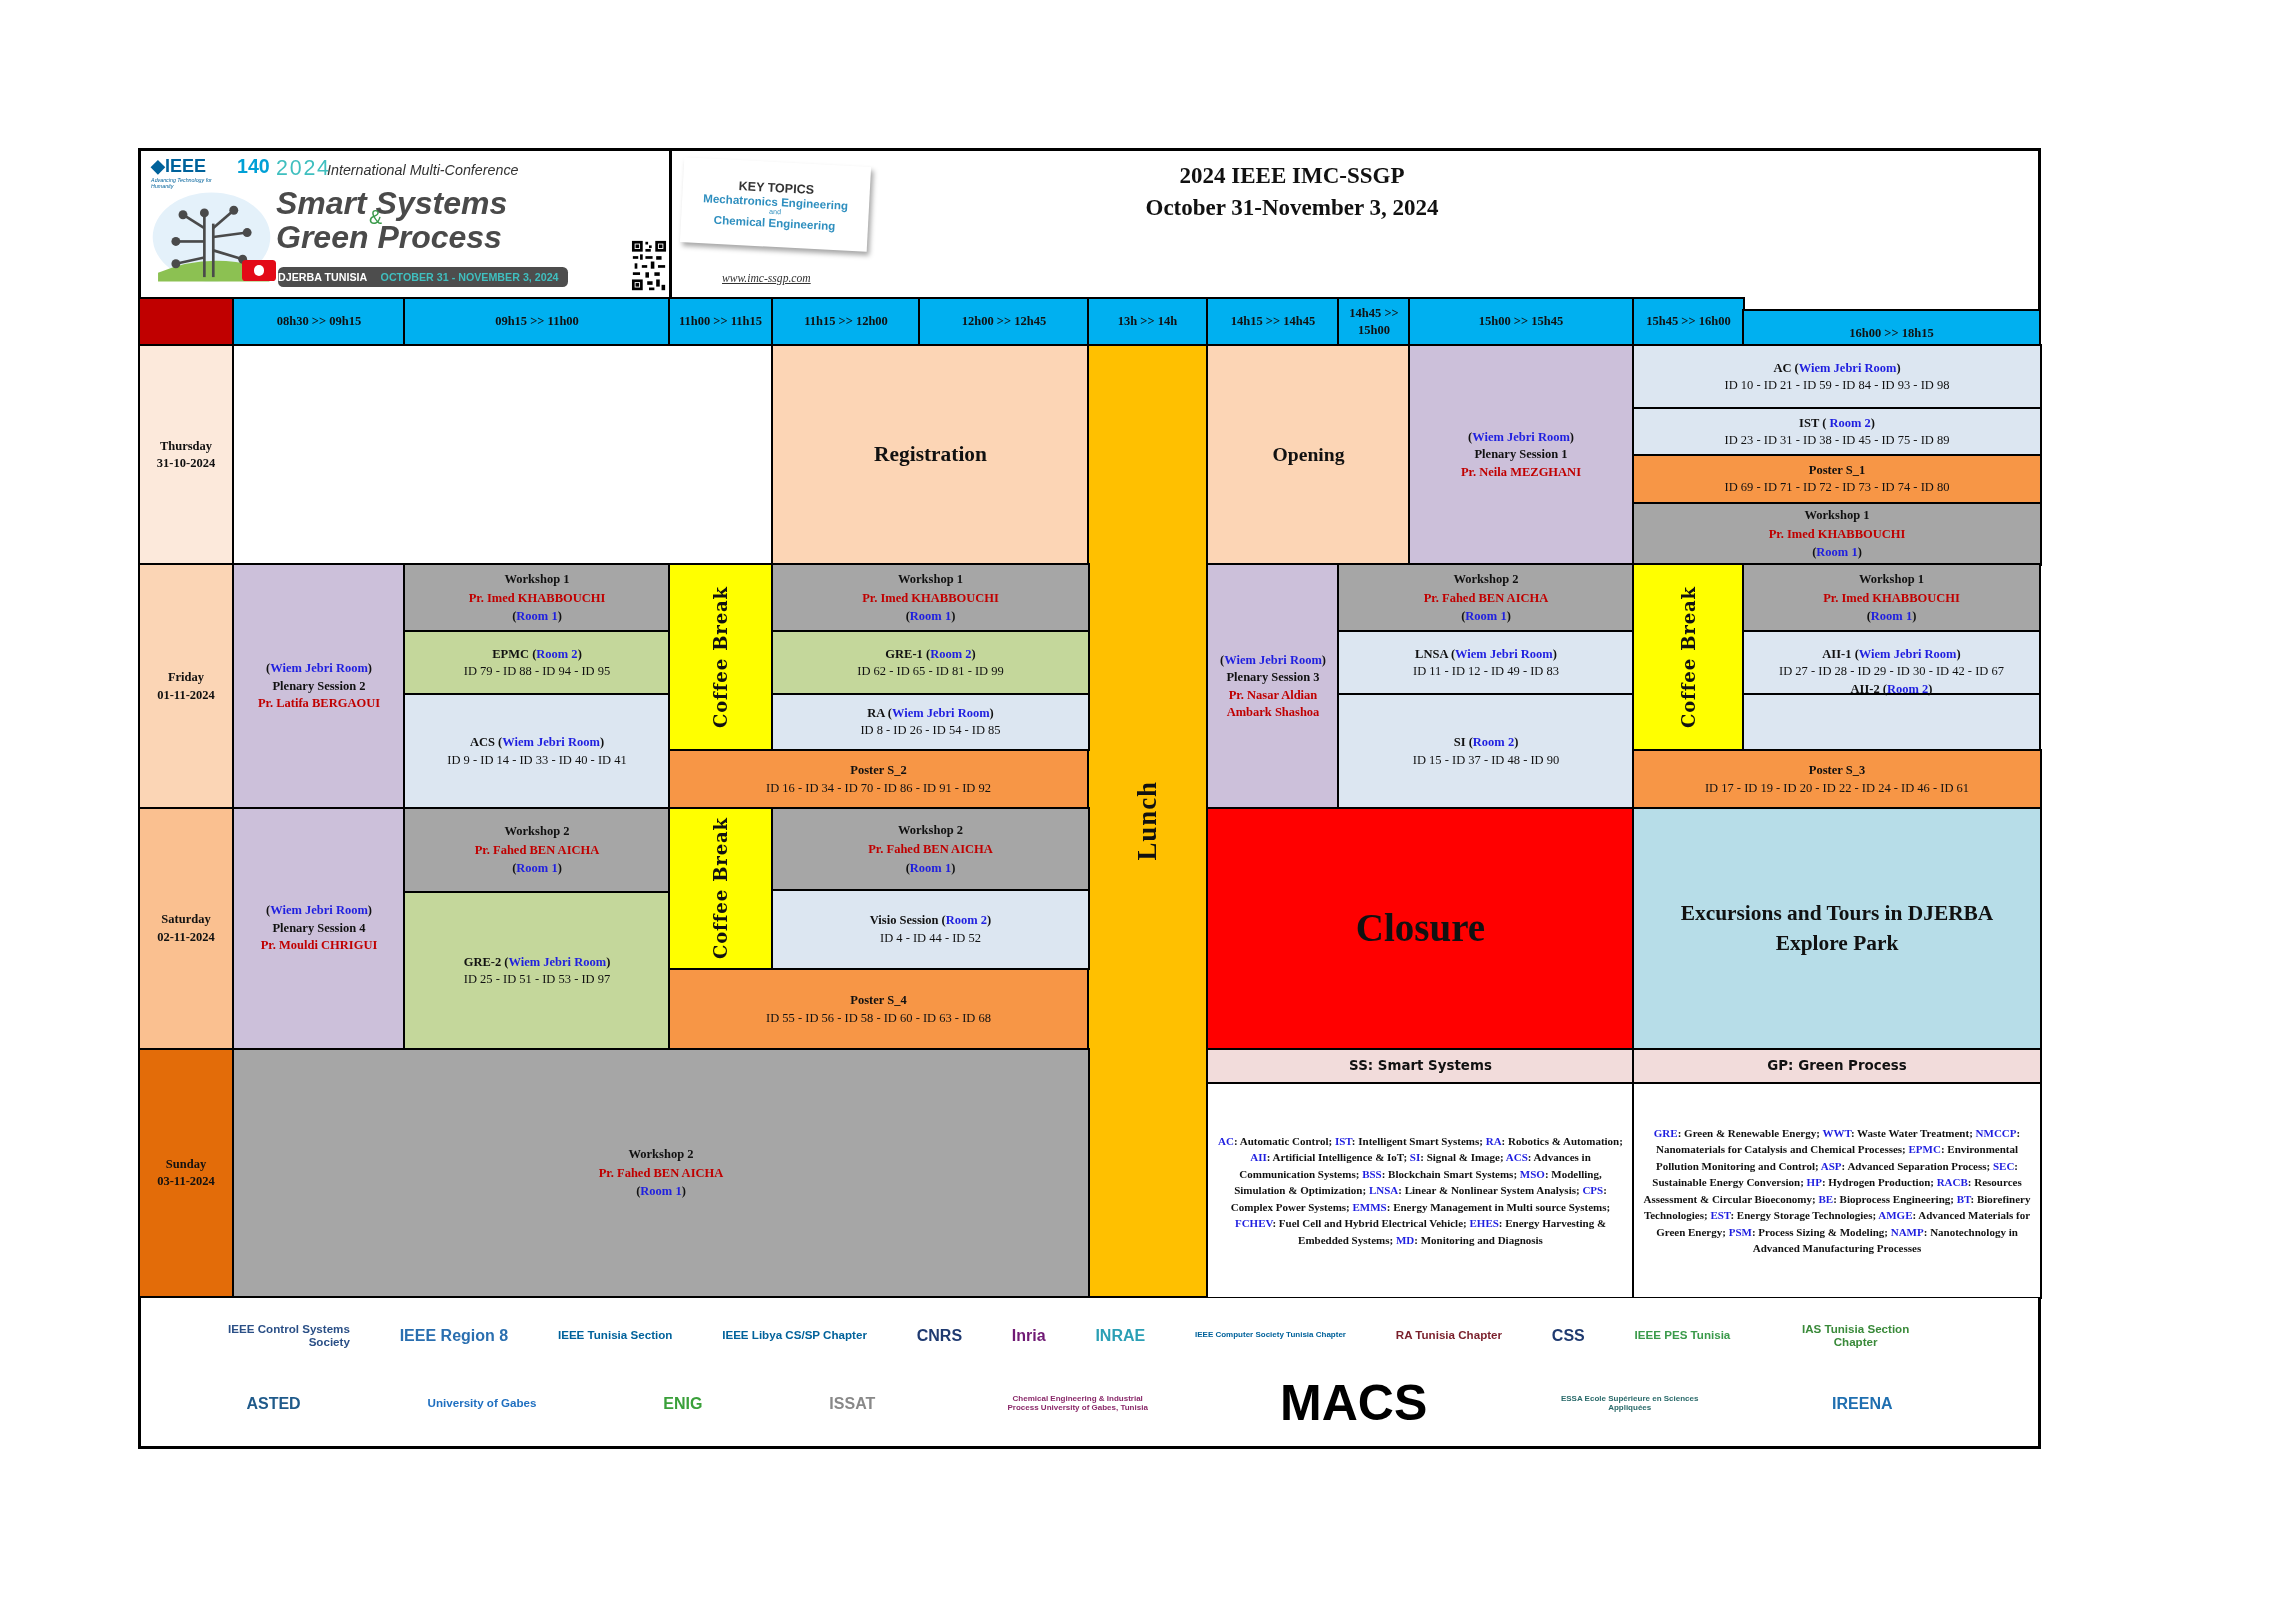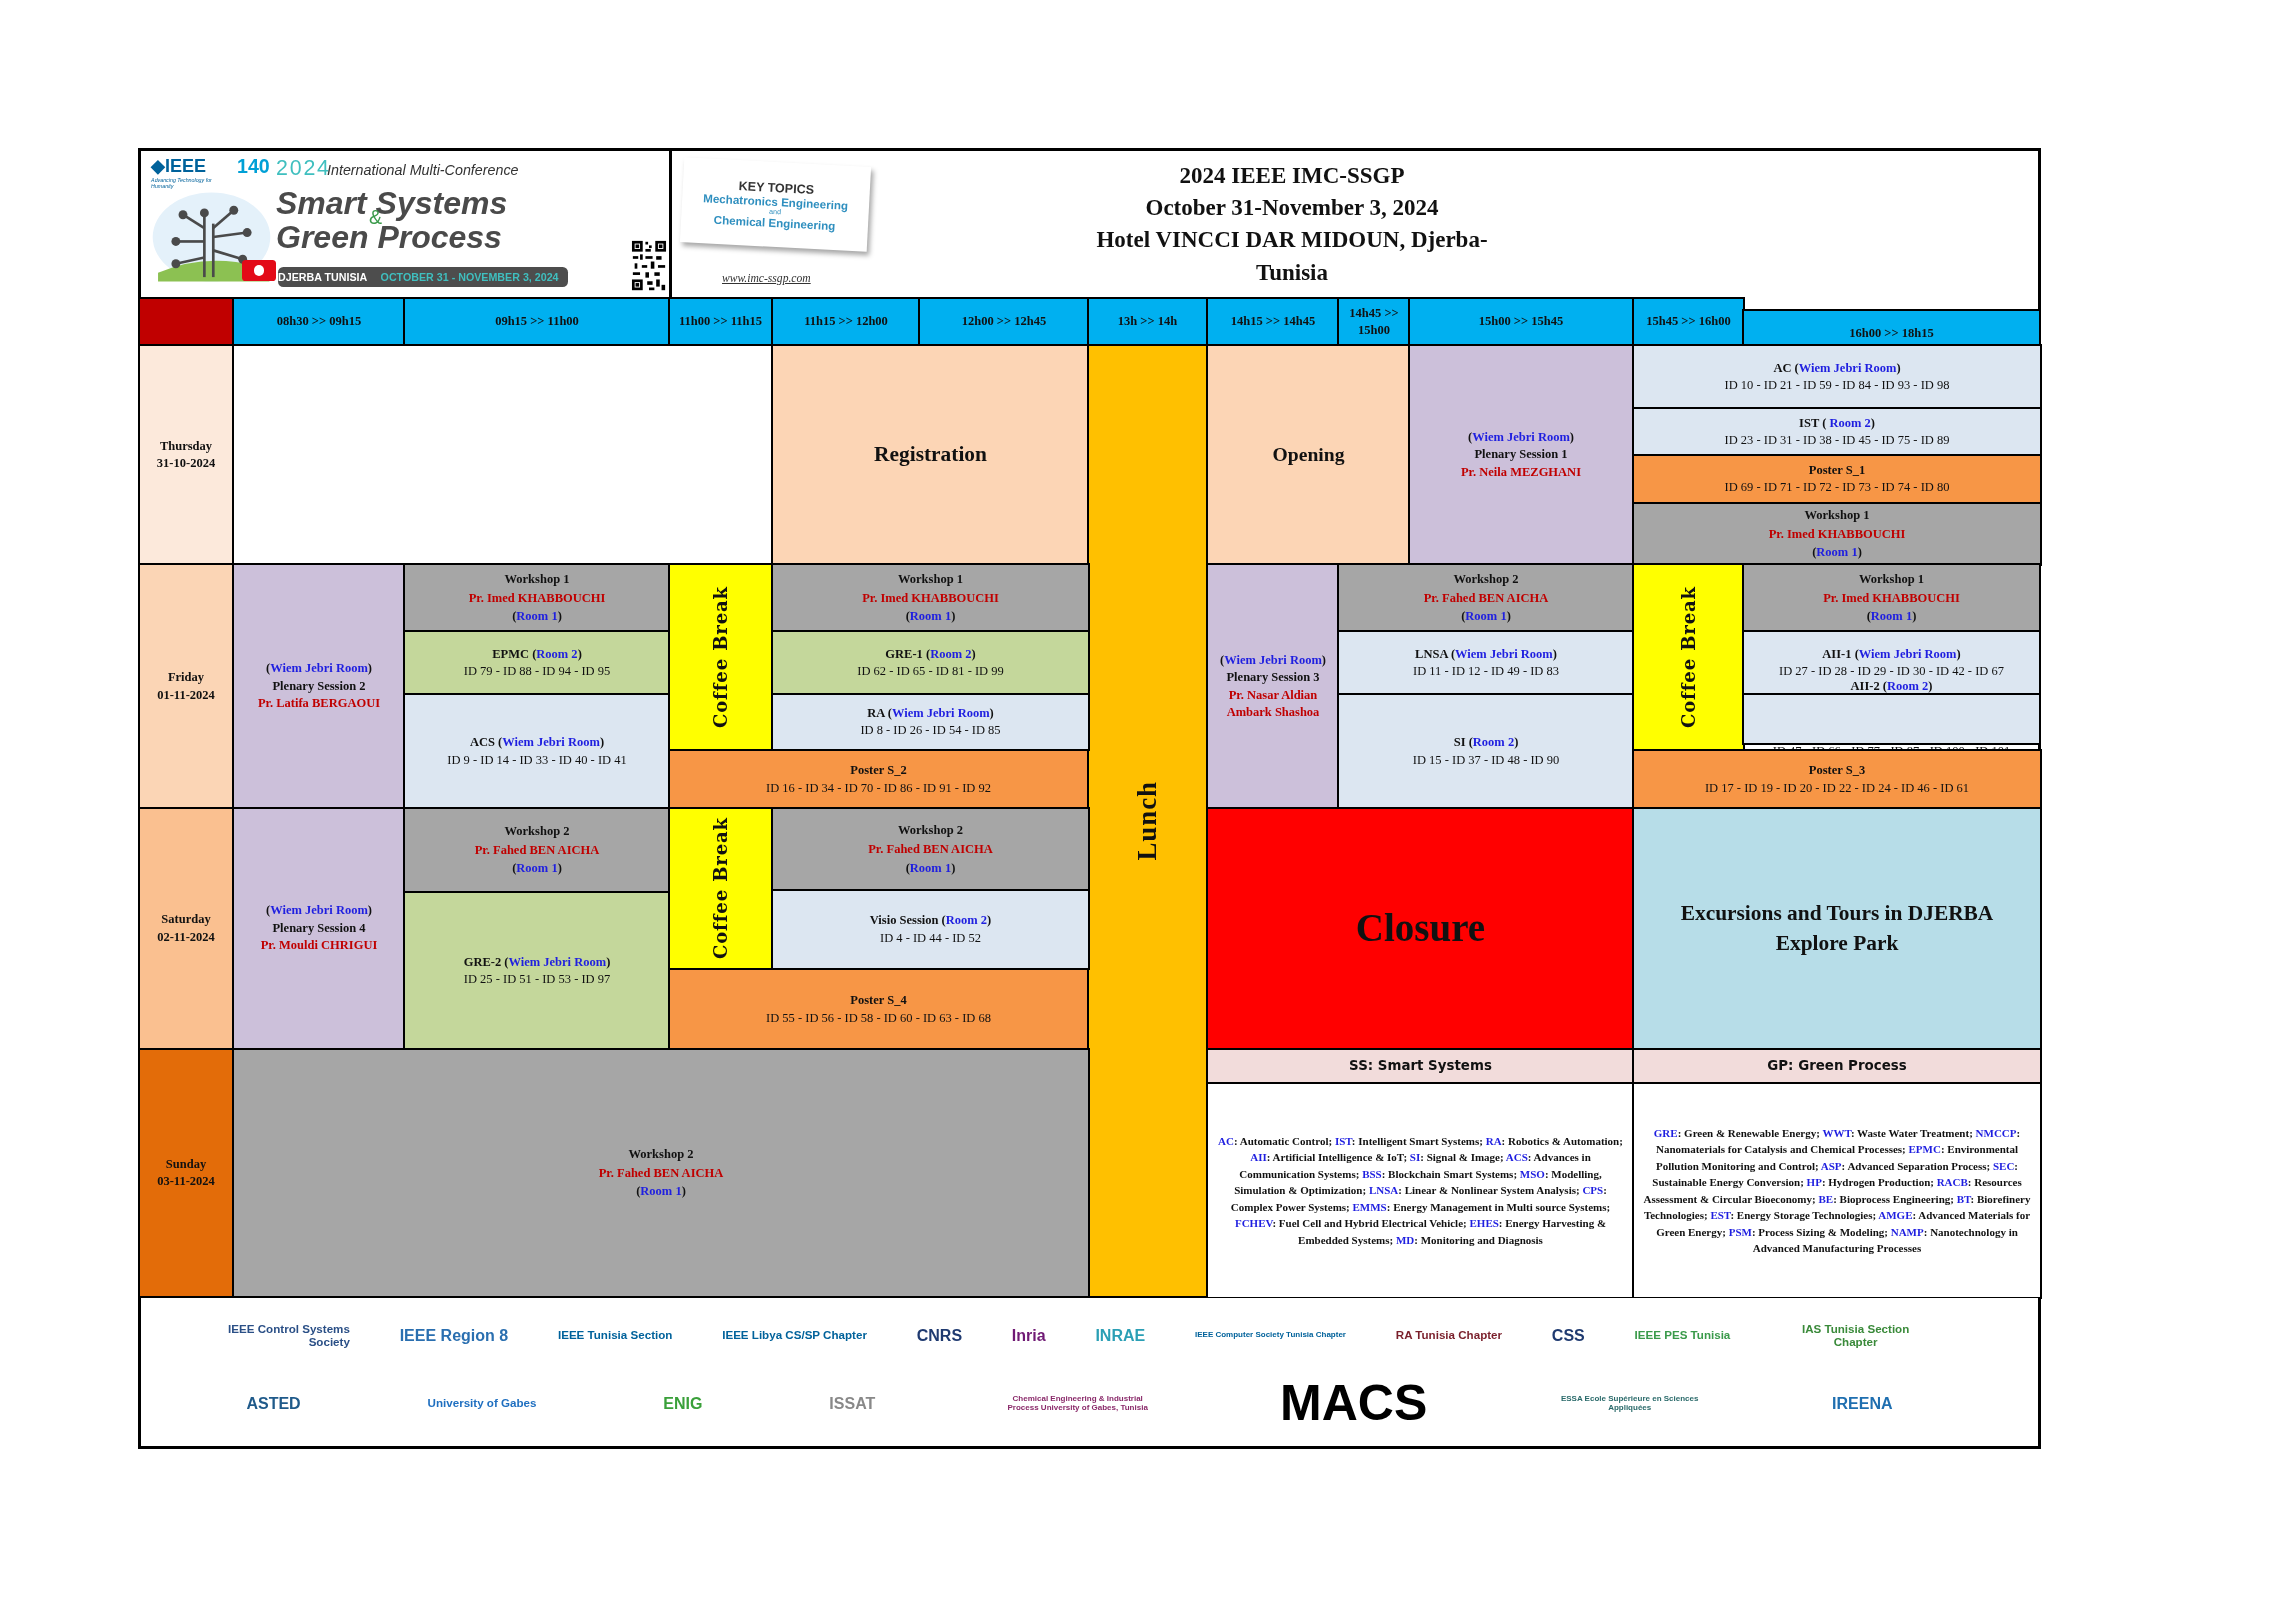--- a/index.html
+++ b/index.html
@@ -116,21 +116,20 @@
   <div style="font-size:7.1px;color:#2f8fbf;">and</div>
   <div style="font-weight:bold;font-size:11.6px;color:#2f8fbf;">Chemical Engineering</div>
 </div>
 <div class="abs" style="left:722px;top:272px;font-family:'Liberation Serif',serif;font-style:italic;font-size:11.6px;color:#333;text-decoration:underline;">www.imc-ssgp.com</div>
 
 <div class="abs" style="left:669px;top:148px;width:2.7px;height:151px;background:#000;"></div>
 
 <div class="abs" style="left:1069px;top:160px;width:446px;text-align:center;font-weight:bold;font-size:23px;line-height:1.4;">
   <div>2024 IEEE IMC-SSGP</div>
   <div>October 31-November 3, 2024</div>
-  <div>Hotel VINCCI DAR MIDOUN, Djerba-Tunisia</div>
 </div>
 
 <div class="cell" style="left:138px;top:297px;width:96px;height:50px;background:#c00000;"></div>
 <div class="cell time-cell" style="left:232px;top:297px;width:174px;height:50px;">08h30 &gt;&gt; 09h15</div>
 <div class="cell time-cell" style="left:403px;top:297px;width:268px;height:50px;">09h15 &gt;&gt; 11h00</div>
 <div class="cell time-cell" style="left:668px;top:297px;width:105px;height:50px;">11h00 &gt;&gt; 11h15</div>
 <div class="cell time-cell" style="left:771px;top:297px;width:150px;height:50px;">11h15 &gt;&gt; 12h00</div>
 <div class="cell time-cell" style="left:918px;top:297px;width:172px;height:50px;">12h00 &gt;&gt; 12h45</div>
 <div class="cell time-cell" style="left:1087px;top:297px;width:121px;height:50px;">13h &gt;&gt; 14h</div>
 <div class="cell time-cell" style="left:1206px;top:297px;width:134px;height:50px;">14h15 &gt;&gt; 14h45</div>
@@ -252,21 +251,21 @@
 </div>
 <div class="cell t-small" style="left:1742px;top:563px;width:299px;height:70px;background:#a6a6a6;line-height:1.5;">
   <div>Workshop 1</div>
   <div class="speaker">Pr. Imed KHABBOUCHI</div>
   <div><span>(</span><span class="room">Room 1</span><span>)</span></div>
 </div>
 <div class="cell t-small" style="left:1742px;top:630px;width:299px;height:66px;background:#dce6f1;">
   <div><span>AII-1</span> <span>(</span><span class="room">Wiem Jebri Room</span><span>)</span></div>
   <div class="t-ids">ID 27 - ID 28 - ID 29 - ID 30 - ID 42 - ID 67</div>
 </div>
-<div class="cell t-small" style="left:1742px;top:693px;width:299px;height:52px;background:#dce6f1;gap:48px;">
+<div class="cell t-small" style="left:1742px;top:693px;width:299px;height:58px;background:#dce6f1;gap:48px;">
   <div><span>AII-2</span> <span>(</span><span class="room">Room 2</span><span>)</span></div>
   <div class="t-ids">ID 47 - ID 66 - ID 77 - ID 87 - ID 100 - ID 101</div>
 </div>
 <div class="cell t-small" style="left:1632px;top:749px;width:410px;height:61px;background:#f79646;">
   <div>Poster S_3</div>
   <div class="t-ids">ID 17 - ID 19 - ID 20 - ID 22 - ID 24 - ID 46 - ID 61</div>
 </div>
 
 <div class="cell t-small" style="left:232px;top:807px;width:174px;height:243px;background:#ccc0da;">
   <div><span>(</span><span class="room">Wiem Jebri Room</span><span>)</span></div>

